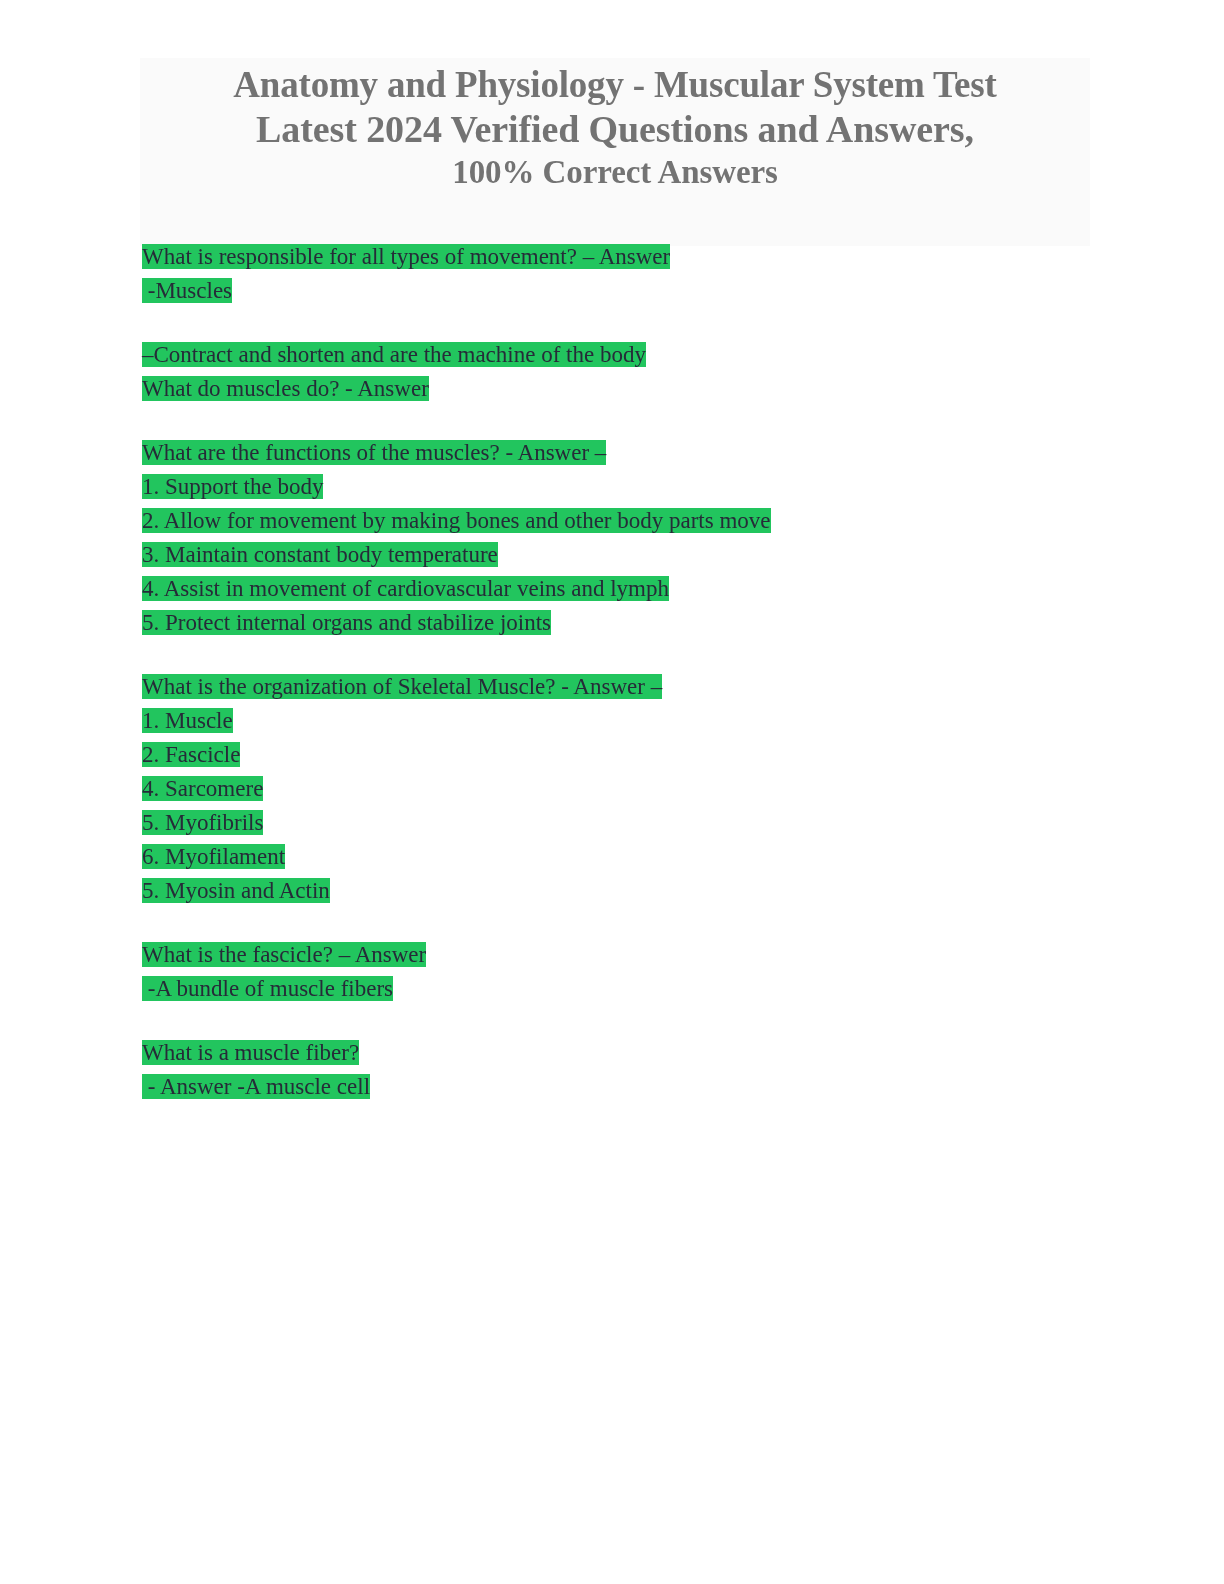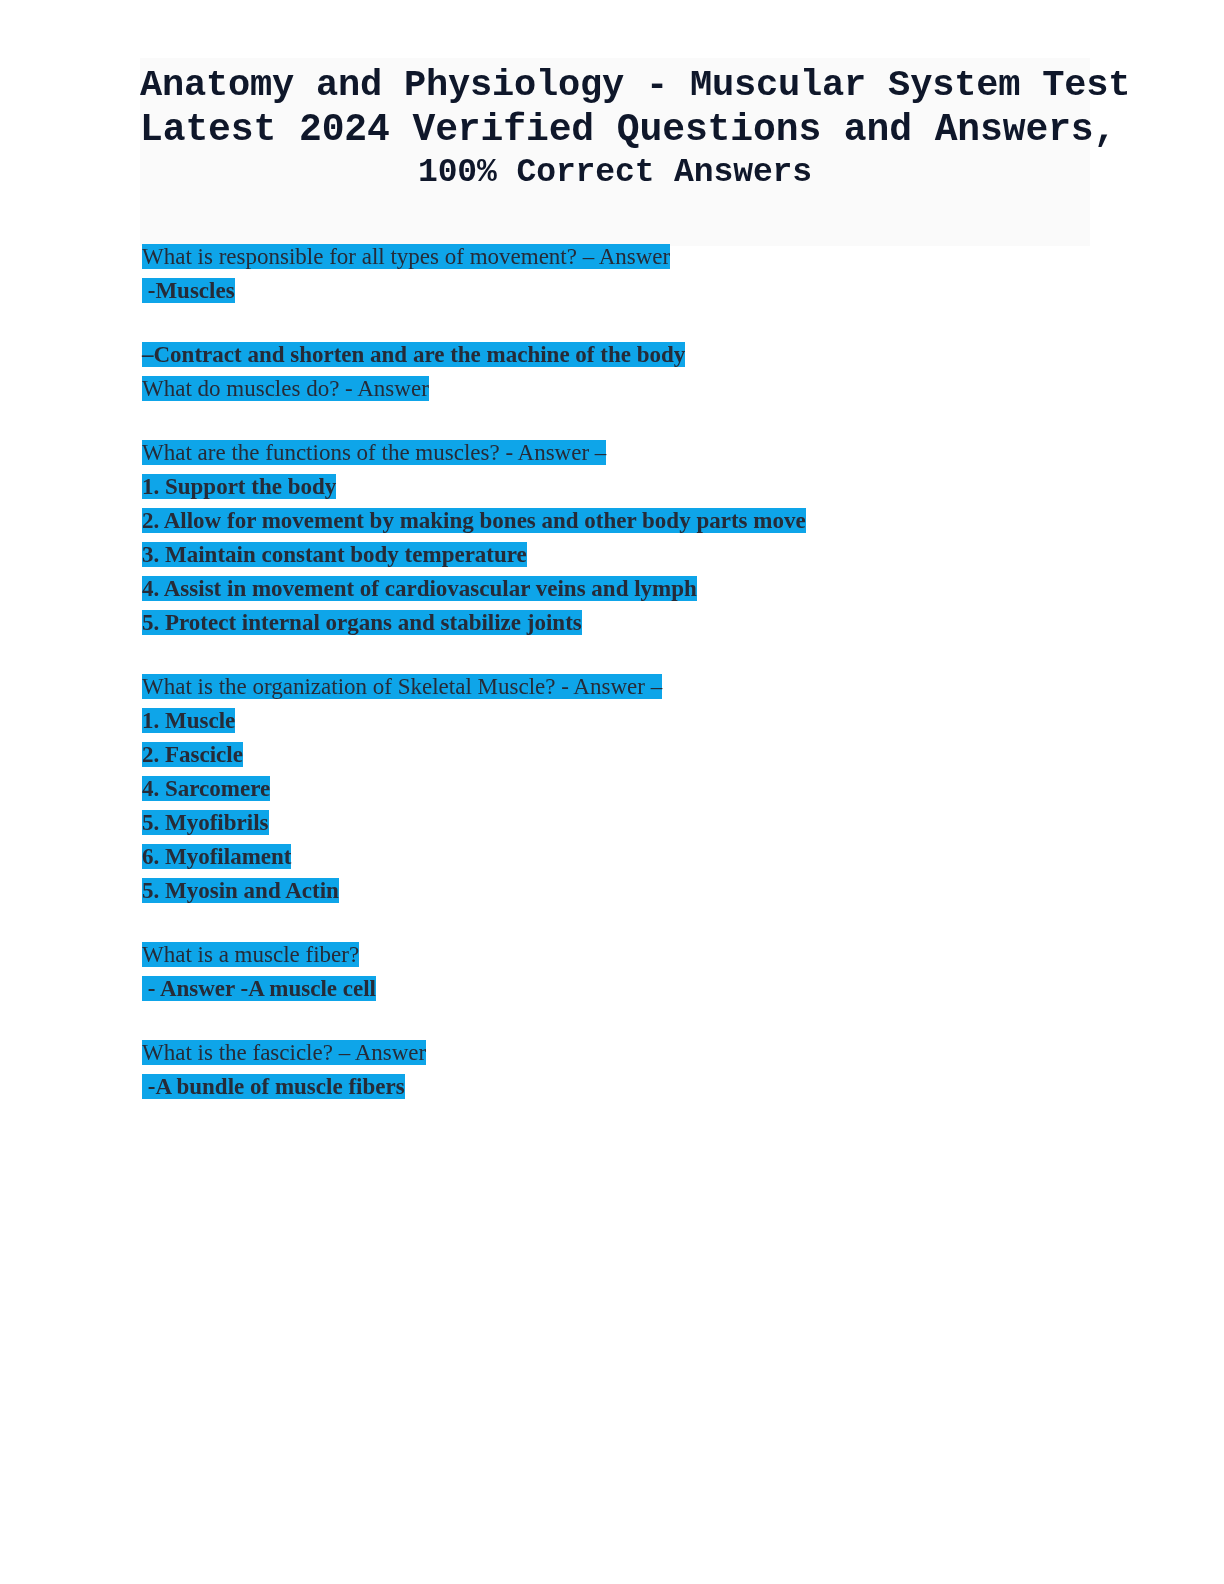--- a/index.html
+++ b/index.html
@@ -29,22 +29,22 @@
     width: 950px;
     height: 188px;
     background: #fafafa;
   }
   .title-block {
     position: absolute;
     left: 140px;
     top: 62px;
     width: 950px;
     text-align: center;
-    color: #0f172a;
-    font-family: Liberation Mono, monospace;
+    color: #737373;
+    font-family: Liberation Serif, serif;
     font-weight: bold;
   }
   .title-line-1 {
     font-size: 37px;
     line-height: 46px;
     letter-spacing: -0.2px;
     white-space: nowrap;
   }
   .title-line-2 {
     font-size: 38px;
@@ -74,30 +74,30 @@
     margin-bottom: 0;
   }
 
   .line {
     font-size: 23px;
     line-height: 34px;
     color: #262b38;
     white-space: pre;
   }
   .line > span.hl {
-    background: #0ea5e9;
+    background: #22c55e;
     display: inline;
     -webkit-box-decoration-break: clone;
     box-decoration-break: clone;
   }
   .q-line > span.hl {
     font-weight: normal;
   }
   .a-line > span.hl {
-    font-weight: bold;
+    font-weight: normal;
   }
 </style>
 </head>
 <body>
 
 <div class="page">
 
   <div class="header-banner"></div>
 
   <div class="title-block">
@@ -132,23 +132,23 @@
       <div class="line q-line"><span class="hl">What is the organization of Skeletal Muscle? - Answer –</span></div>
       <div class="line a-line"><span class="hl">1. Muscle</span></div>
       <div class="line a-line"><span class="hl">2. Fascicle</span></div>
       <div class="line a-line"><span class="hl">4. Sarcomere</span></div>
       <div class="line a-line"><span class="hl">5. Myofibrils</span></div>
       <div class="line a-line"><span class="hl">6. Myofilament</span></div>
       <div class="line a-line"><span class="hl">5. Myosin and Actin</span></div>
     </div>
 
     <div class="qa-block">
-      <div class="line q-line"><span class="hl">What is a muscle fiber?</span></div>
-      <div class="line a-line"><span class="hl"> - Answer -A muscle cell</span></div>
+      <div class="line q-line"><span class="hl">What is the fascicle? – Answer</span></div>
+      <div class="line a-line"><span class="hl"> -A bundle of muscle fibers</span></div>
     </div>
 
     <div class="qa-block">
-      <div class="line q-line"><span class="hl">What is the fascicle? – Answer</span></div>
-      <div class="line a-line"><span class="hl"> -A bundle of muscle fibers</span></div>
+      <div class="line q-line"><span class="hl">What is a muscle fiber?</span></div>
+      <div class="line a-line"><span class="hl"> - Answer -A muscle cell</span></div>
     </div>
 
   </div>
 </div>
 
 </body></html>

